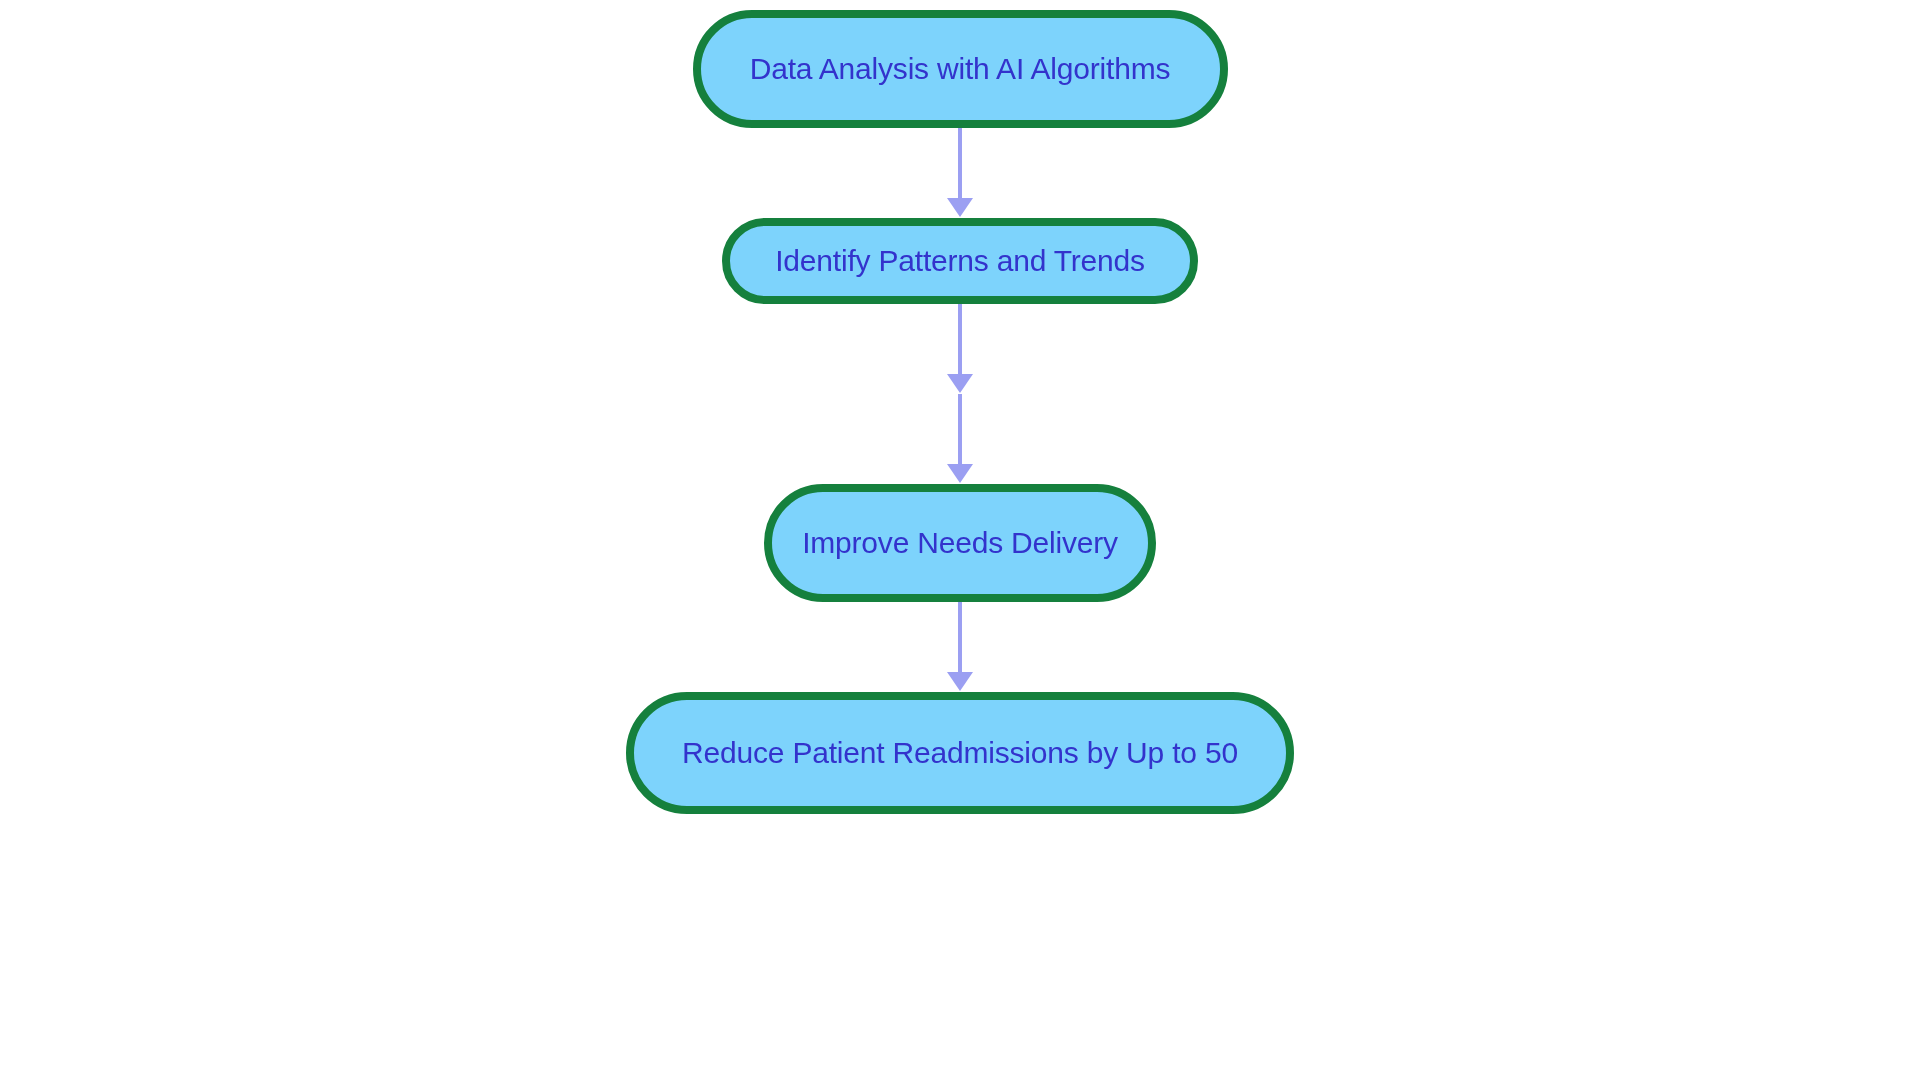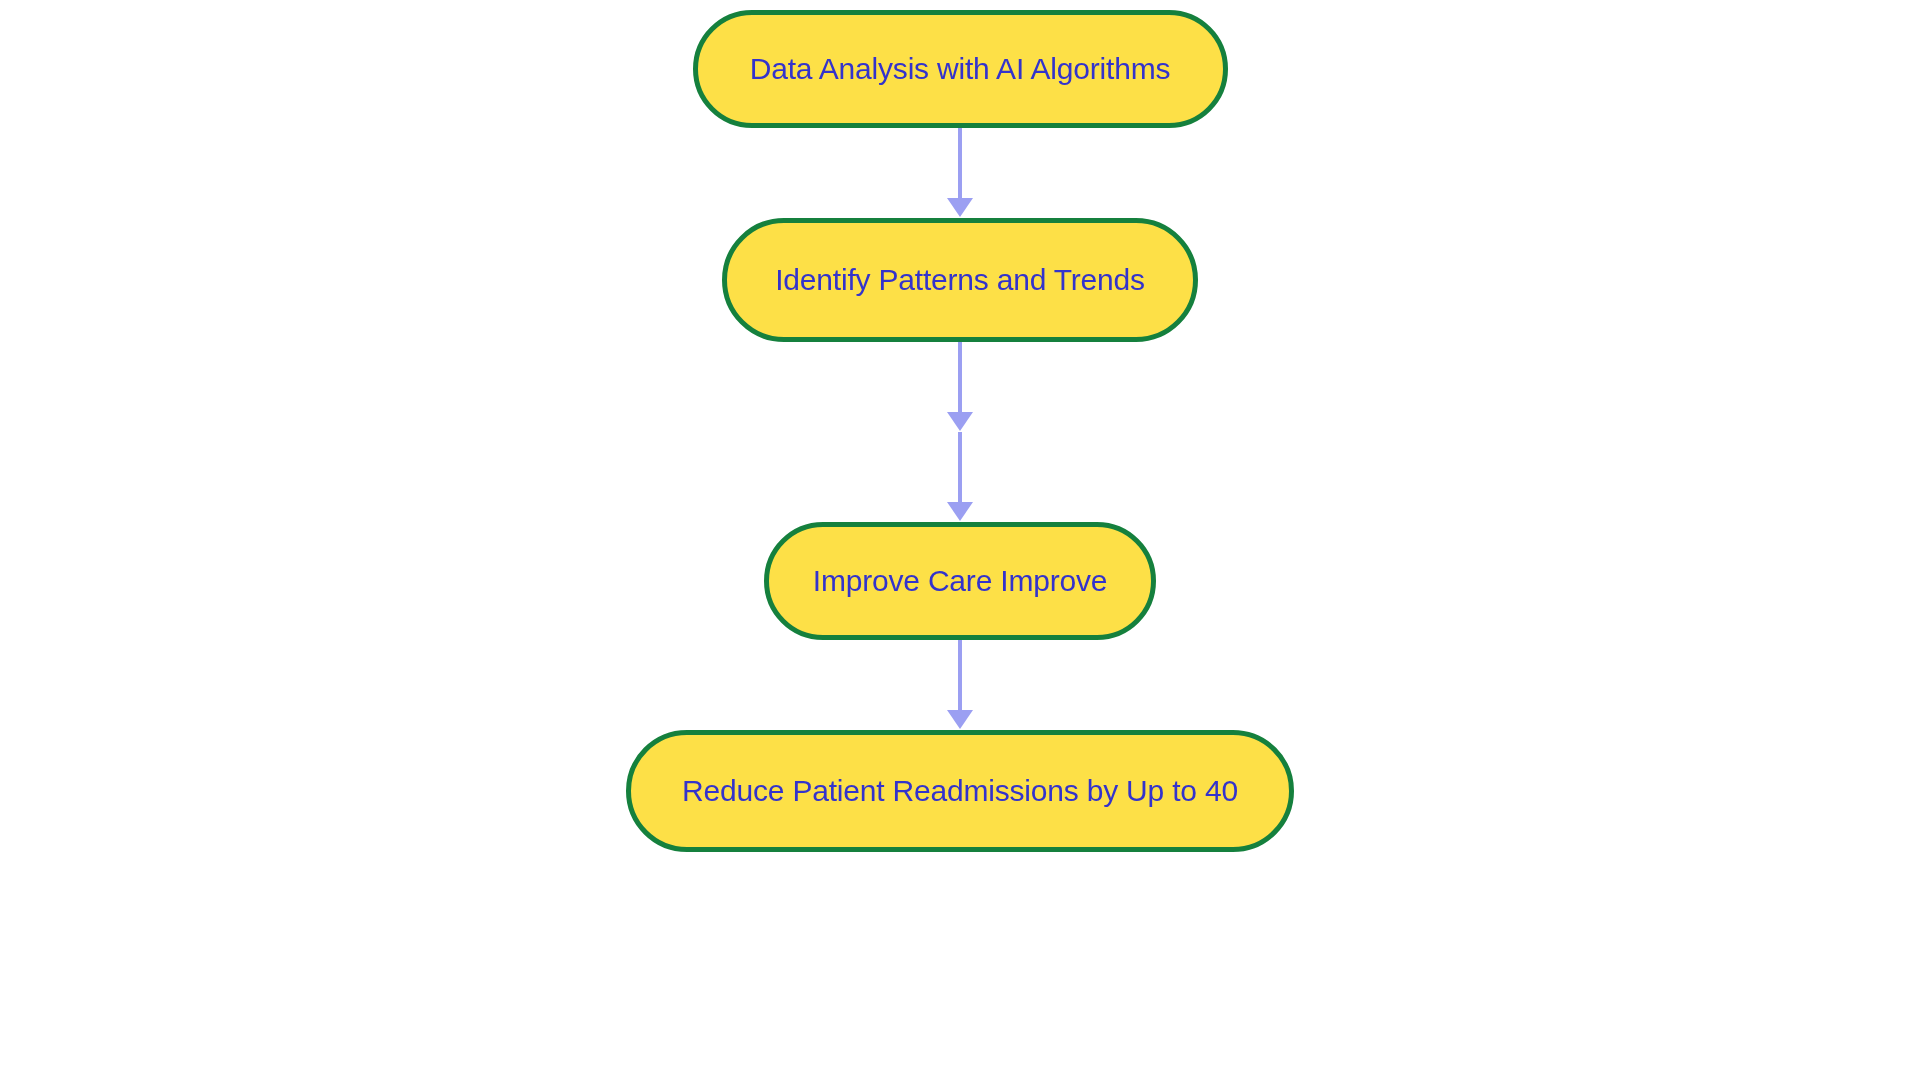--- a/index.html
+++ b/index.html
@@ -23,22 +23,22 @@
     justify-content: flex-start;
   }
   .node-row {
     display: flex;
     justify-content: center;
     align-items: center;
     width: 100%;
   }
   .node {
     box-sizing: border-box;
-    background: #fde047;
-    border: 5px solid #15803d;
+    background: #7dd3fc;
+    border: 8px solid #15803d;
     border-radius: 999px;
     display: flex;
     align-items: center;
     justify-content: center;
     text-align: center;
     padding: 16px 34px;
   }
   .node-label {
     color: #3333cc;
     font-family: "Liberation Sans", sans-serif;
@@ -61,21 +61,21 @@
   .connector-head {
     width: 0;
     height: 0;
     border-left: 13px solid transparent;
     border-right: 13px solid transparent;
     border-top: 19px solid #9b9ff2;
     margin-top: -1px;
   }
   
   .n0 { width: 535px; height: 118px; }
-  .n1 { width: 476px; height: 124px; }
+  .n1 { width: 476px; height: 86px; }
   .n2 { width: 466px; height: 118px; }
   .n3 { width: 392px; height: 118px; }
   .n4 { width: 668px; height: 122px; }
 
   .c0 { height: 90px; }
   .c1 { height: 90px; }
   .c2 { height: 90px; }
   .c3 { height: 90px; }
 
   .c0 .connector-line { height: 71px; }
@@ -115,28 +115,28 @@
   </div>
 
 
   <div class="connector c2">
     <div class="connector-line"></div>
     <div class="connector-head"></div>
   </div>
 
   <div class="node-row">
     <div class="node n3">
-      <span class="node-label">Improve Care Improve</span>
+      <span class="node-label">Improve Needs Delivery</span>
     </div>
   </div>
 
   <div class="connector c3">
     <div class="connector-line"></div>
     <div class="connector-head"></div>
   </div>
 
   <div class="node-row">
     <div class="node n4">
-      <span class="node-label">Reduce Patient Readmissions by Up to 40</span>
+      <span class="node-label">Reduce Patient Readmissions by Up to 50</span>
     </div>
   </div>
 
 </div>
 
 </body></html>

